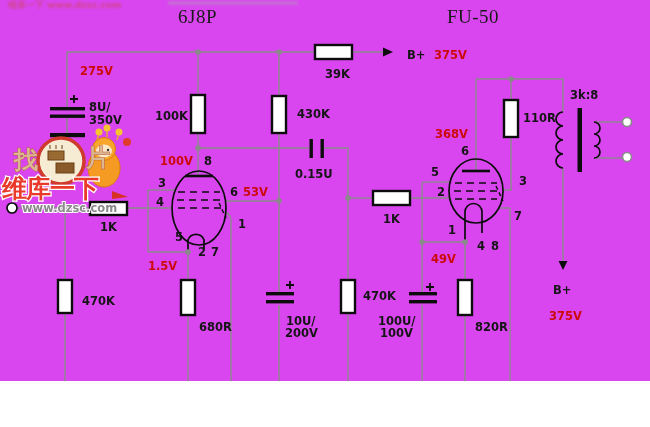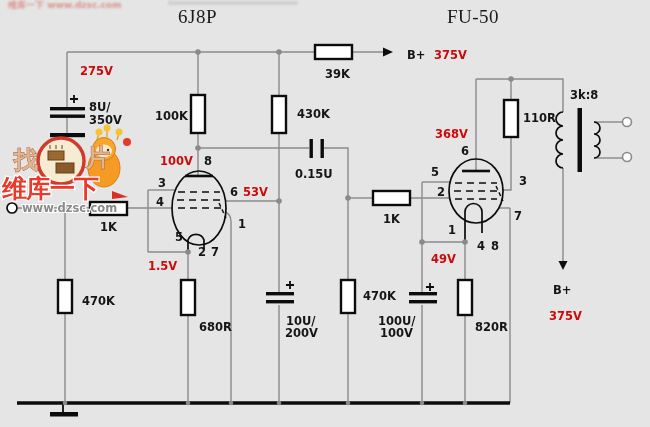--- a/index.html
+++ b/index.html
@@ -1,16 +1,16 @@
 <!DOCTYPE html>
 <html><head>
 <meta charset="utf-8">
 <style>
   html,body{margin:0;padding:0;background:#ffffff;}
-  .stage{position:relative;width:650px;height:427px;background:#e5e5e5;overflow:hidden;}
+  .stage{position:relative;width:650px;height:381px;background:#d946ef;overflow:hidden;}
   svg{display:block;}
   .w{stroke:#8a8a8a;stroke-width:1.4;fill:none;}
   .blk{stroke:#0c0c0c;fill:none;}
   .cmp{fill:#fff;stroke:#0c0c0c;stroke-width:2.4;}
   .plate{fill:#0c0c0c;stroke:none;}
   .lbl{font:bold 11.5px "DejaVu Sans",sans-serif;fill:#151515;}
   .red{fill:#cc0a0a;}
   .title{font:19px "Liberation Serif","DejaVu Serif",serif;fill:#1a1a1a;letter-spacing:.5px;}
   .dot{fill:#8a8a8a;stroke:none;}
   .dash{stroke:#0c0c0c;stroke-width:1.6;stroke-dasharray:7 5;fill:none;}

